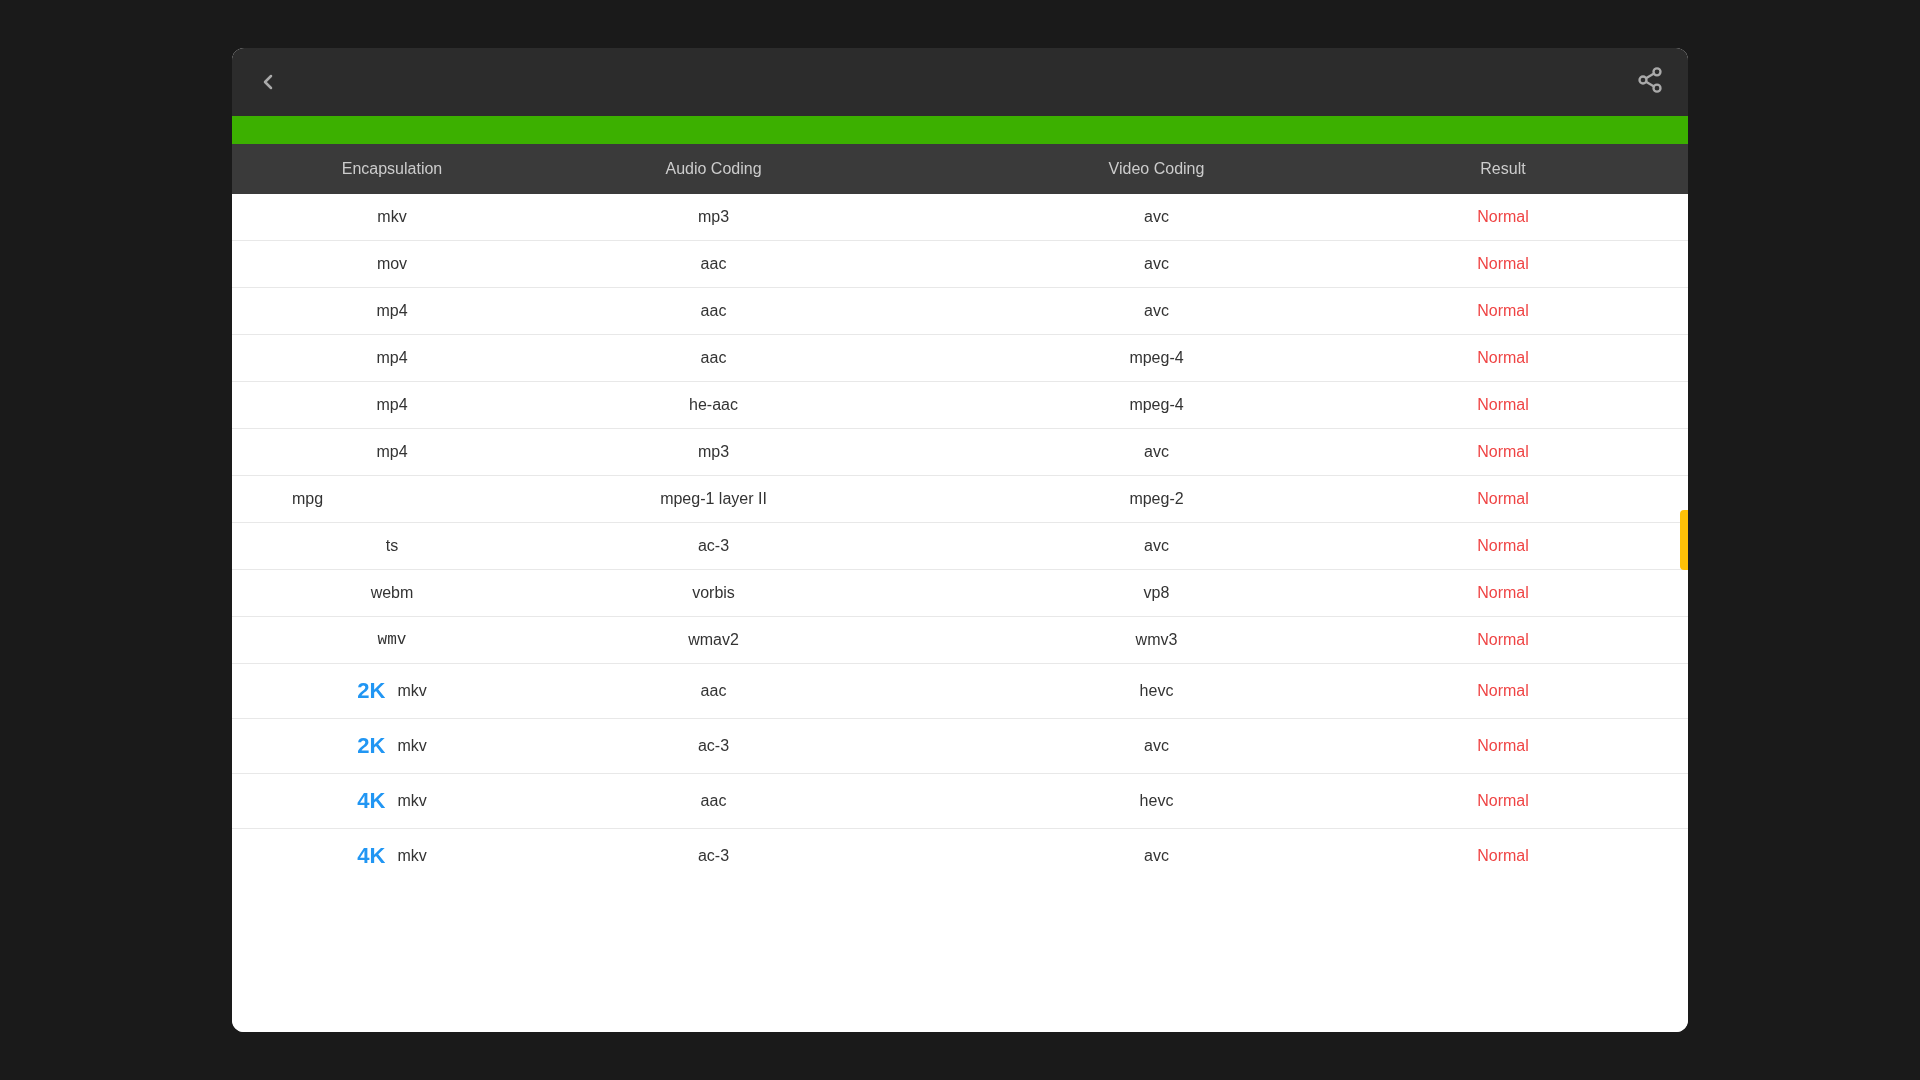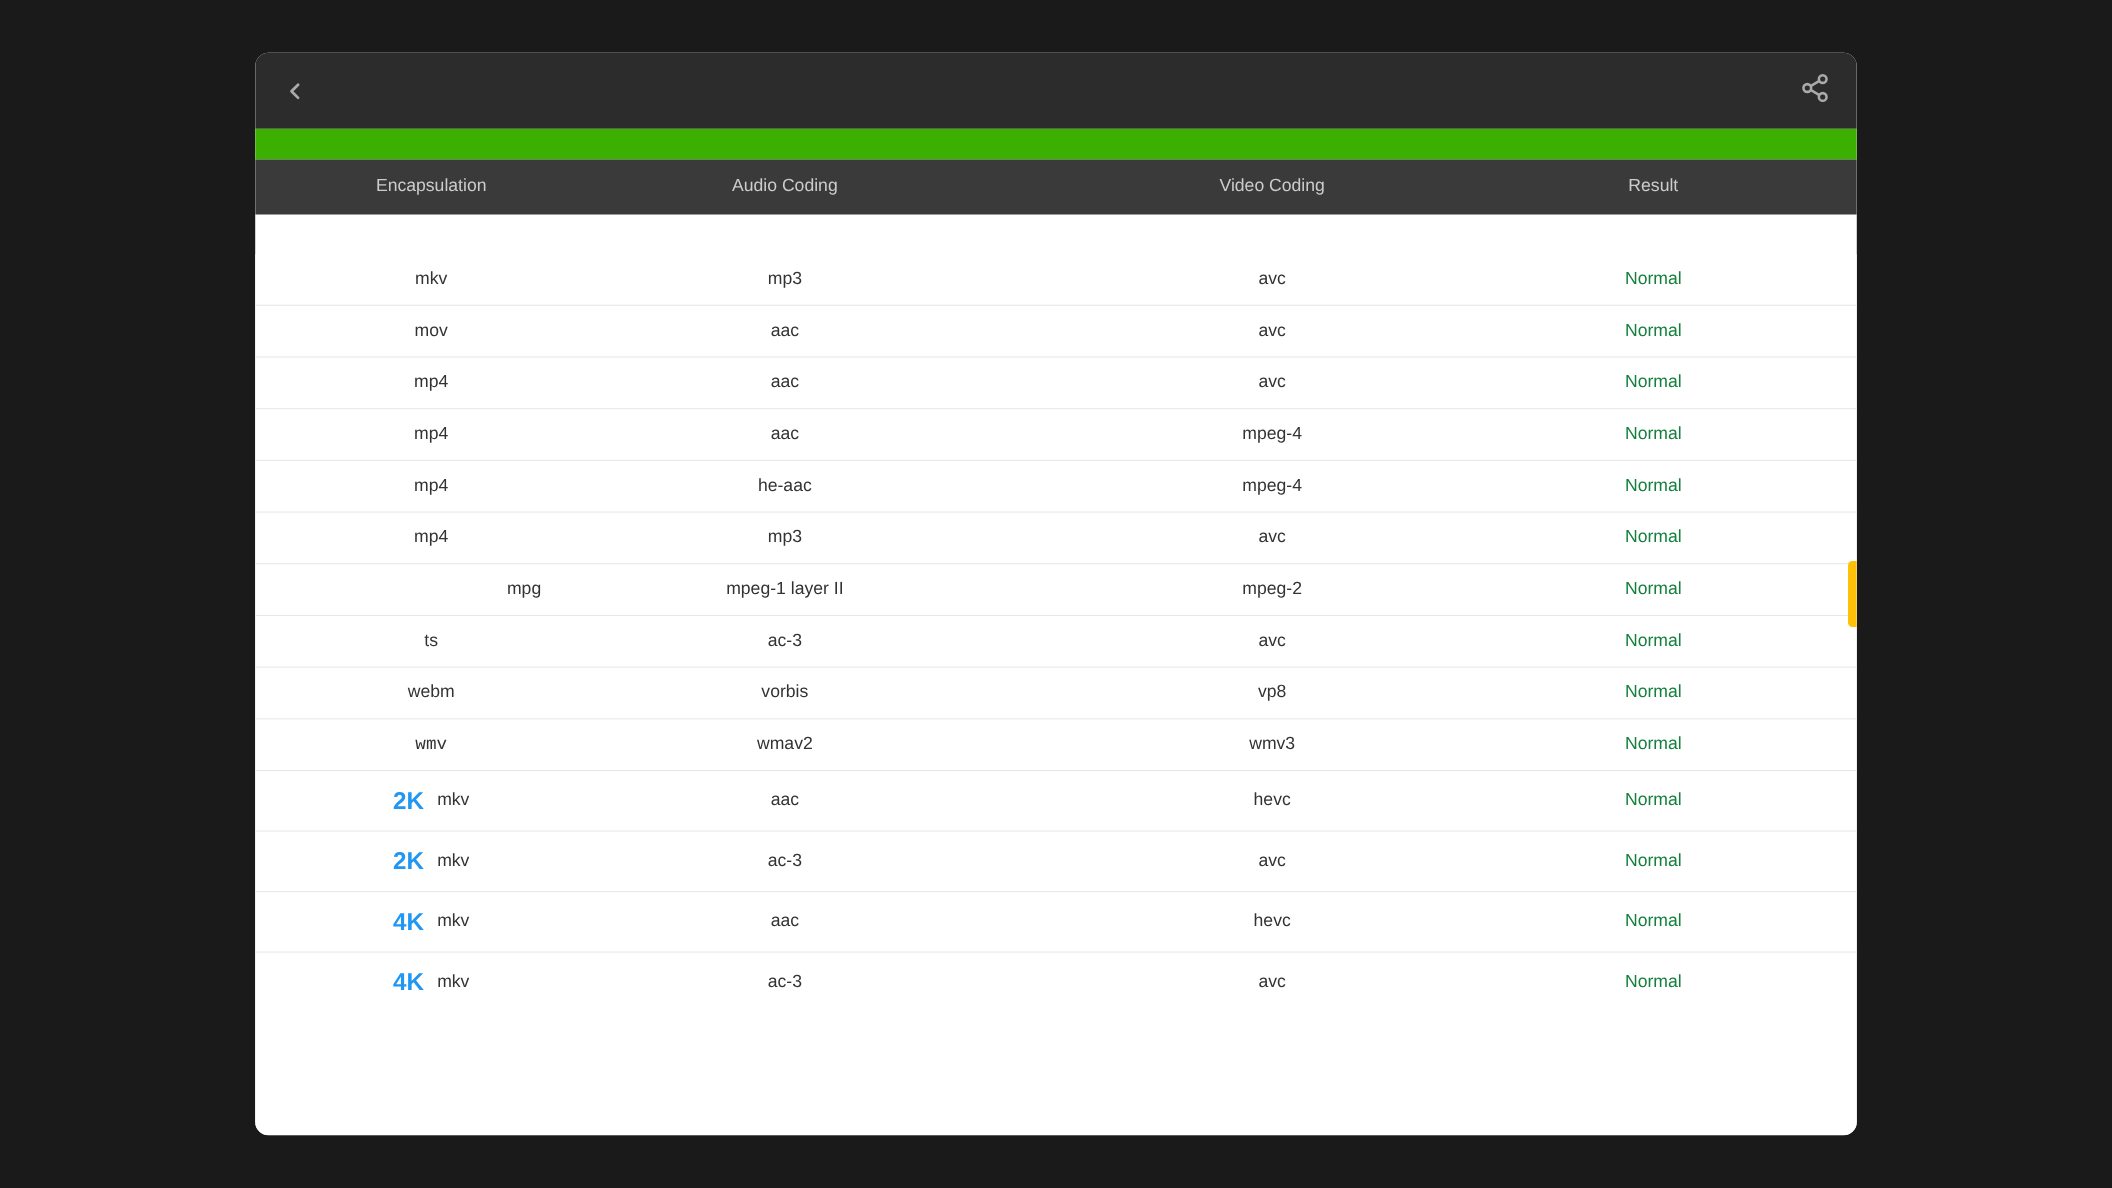--- a/index.html
+++ b/index.html
@@ -78,21 +78,20 @@
     }
     .table-header-cell {
       color: #ccc;
       font-size: 16px;
       text-align: center;
     }
     .table-body {
       flex: 1;
       overflow-y: auto;
       background: #fff;
-      margin-top: 36px;
     }
     .table-row {
       display: grid;
       grid-template-columns: 200px 1fr 1fr 250px;
       padding: 14px 60px;
       border-bottom: 1px solid #e8e8e8;
       align-items: center;
     }
     .table-row:last-child {
       border-bottom: none;
@@ -102,21 +101,21 @@
       font-size: 16px;
       color: #333;
     }
     .resolution-badge {
       font-size: 22px;
       font-weight: 700;
     }
     .badge-2k { color: #2196F3; }
     .badge-4k { color: #2196F3; }
     .result-normal {
-      color: #15803d;
+      color: #ef4444;
       font-size: 16px;
     }
     .side-indicator {
       position: absolute;
       right: 0;
       top: 50%;
       transform: translateY(-50%);
       width: 8px;
       height: 60px;
       background: #FFC107;
@@ -219,21 +218,21 @@
           <div style="display: flex; align-items: center; justify-content: center; gap: 12px;">
             <span>mp4</span>
           </div>
         </div>
         <div class="cell">mp3</div>
         <div class="cell">avc</div>
         <div class="cell result-normal">Normal</div>
       </div>
       <div class="table-row">
         <div class="cell encap-cell">
-          <div style="display: flex; align-items: center; justify-content: flex-end; gap: 12px;">
+          <div style="display: flex; align-items: center; justify-content: flex-start; gap: 12px;">
             <span>mpg</span>
           </div>
         </div>
         <div class="cell">mpeg-1 layer II</div>
         <div class="cell">mpeg-2</div>
         <div class="cell result-normal">Normal</div>
       </div>
       <div class="table-row">
         <div class="cell encap-cell">
           <div style="display: flex; align-items: flex-end; justify-content: center; gap: 12px;">

